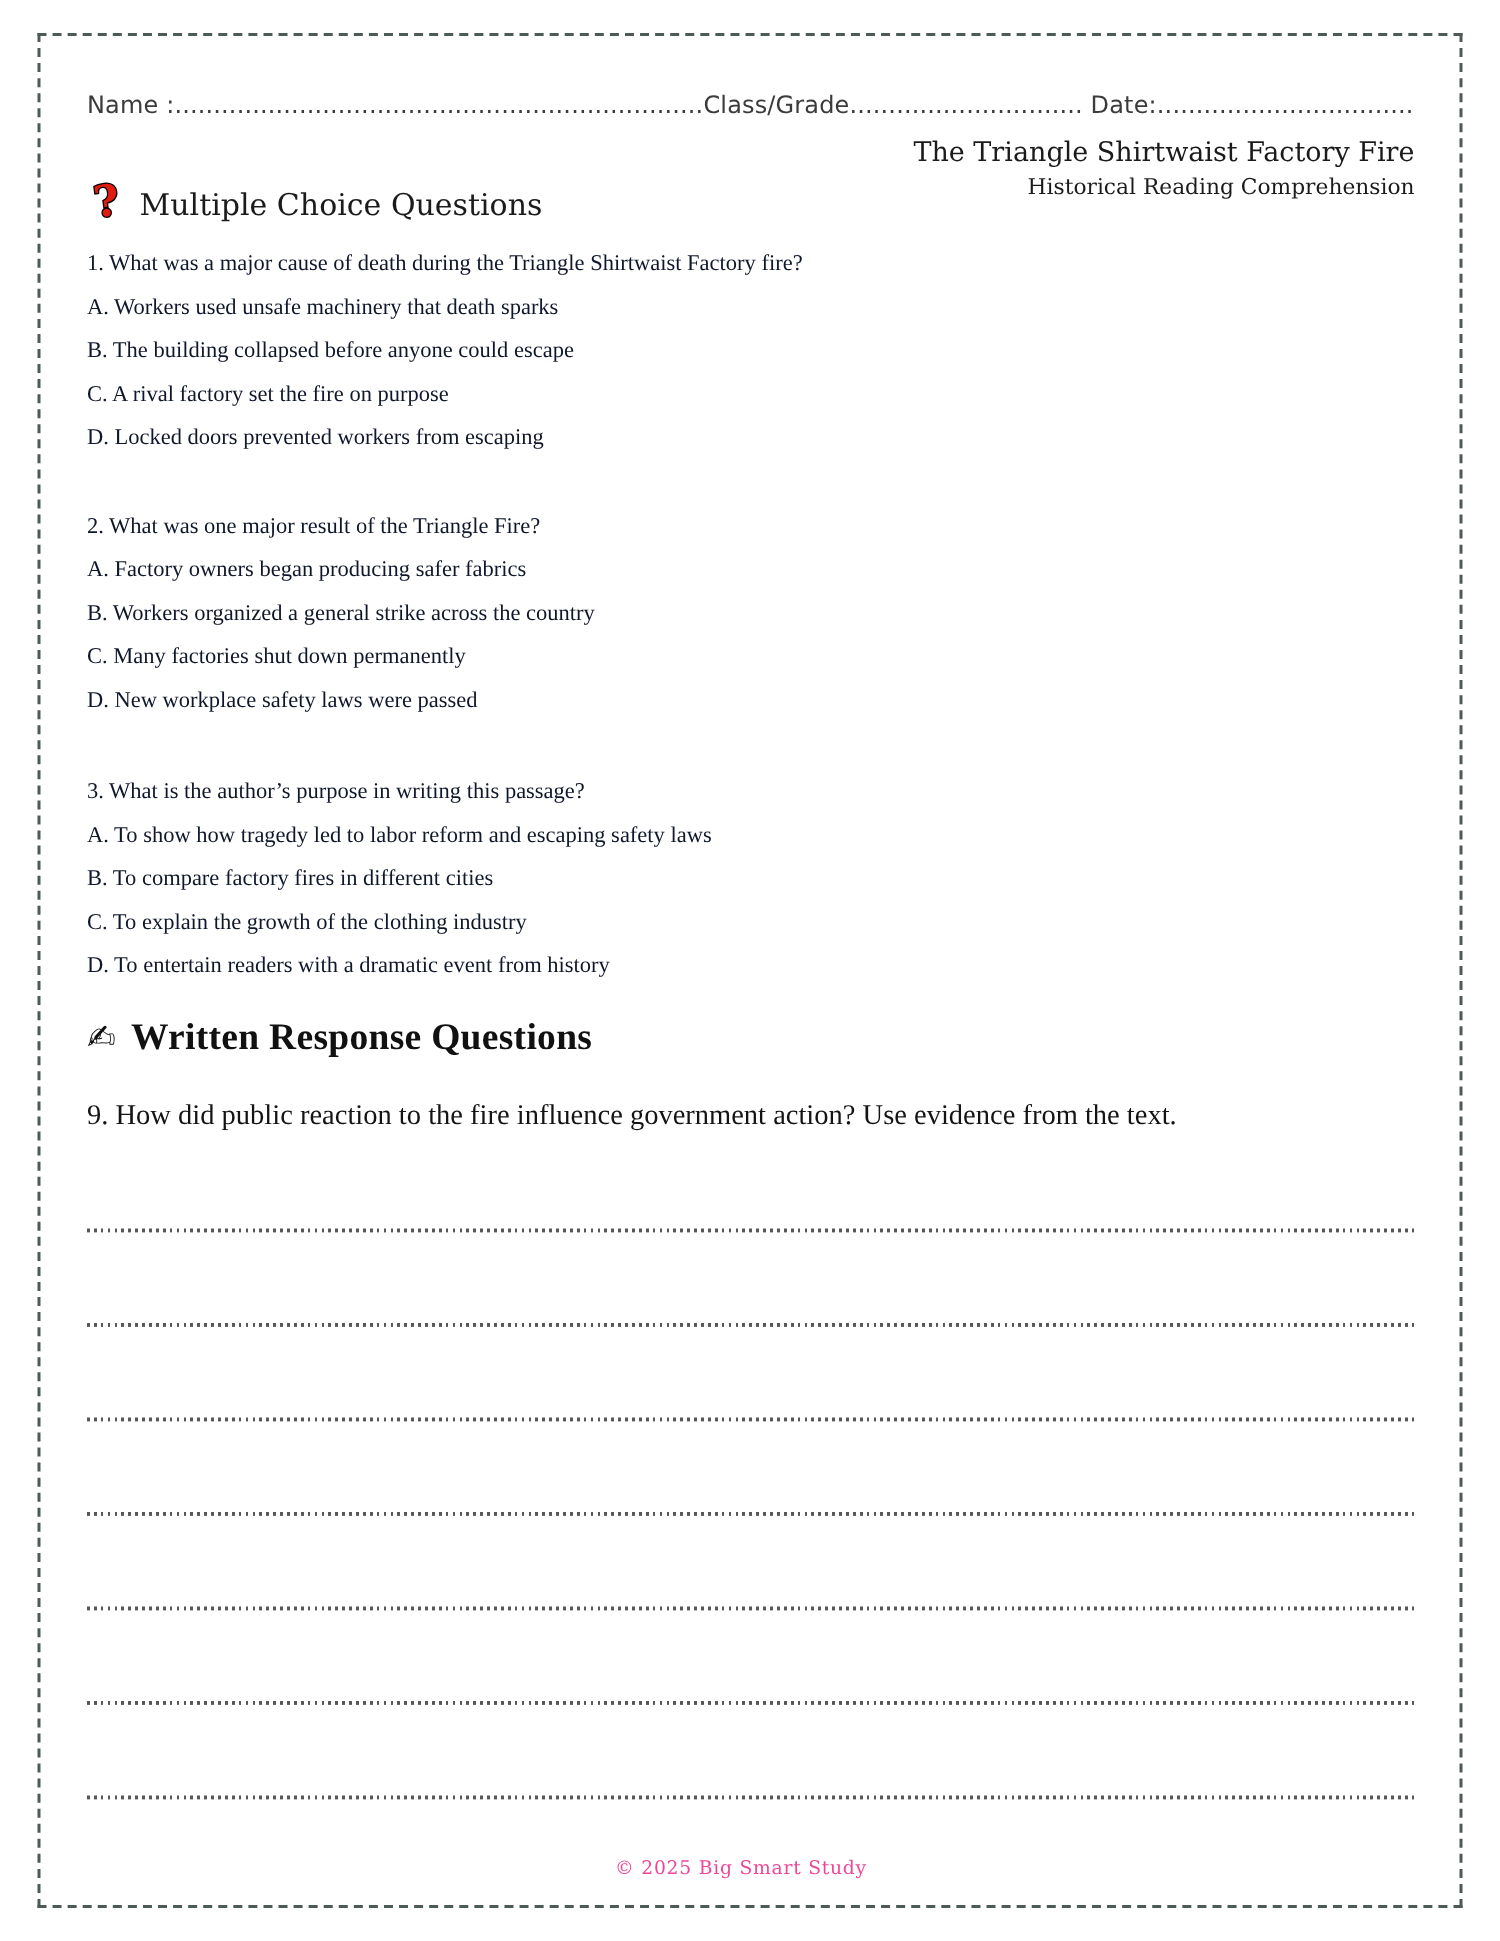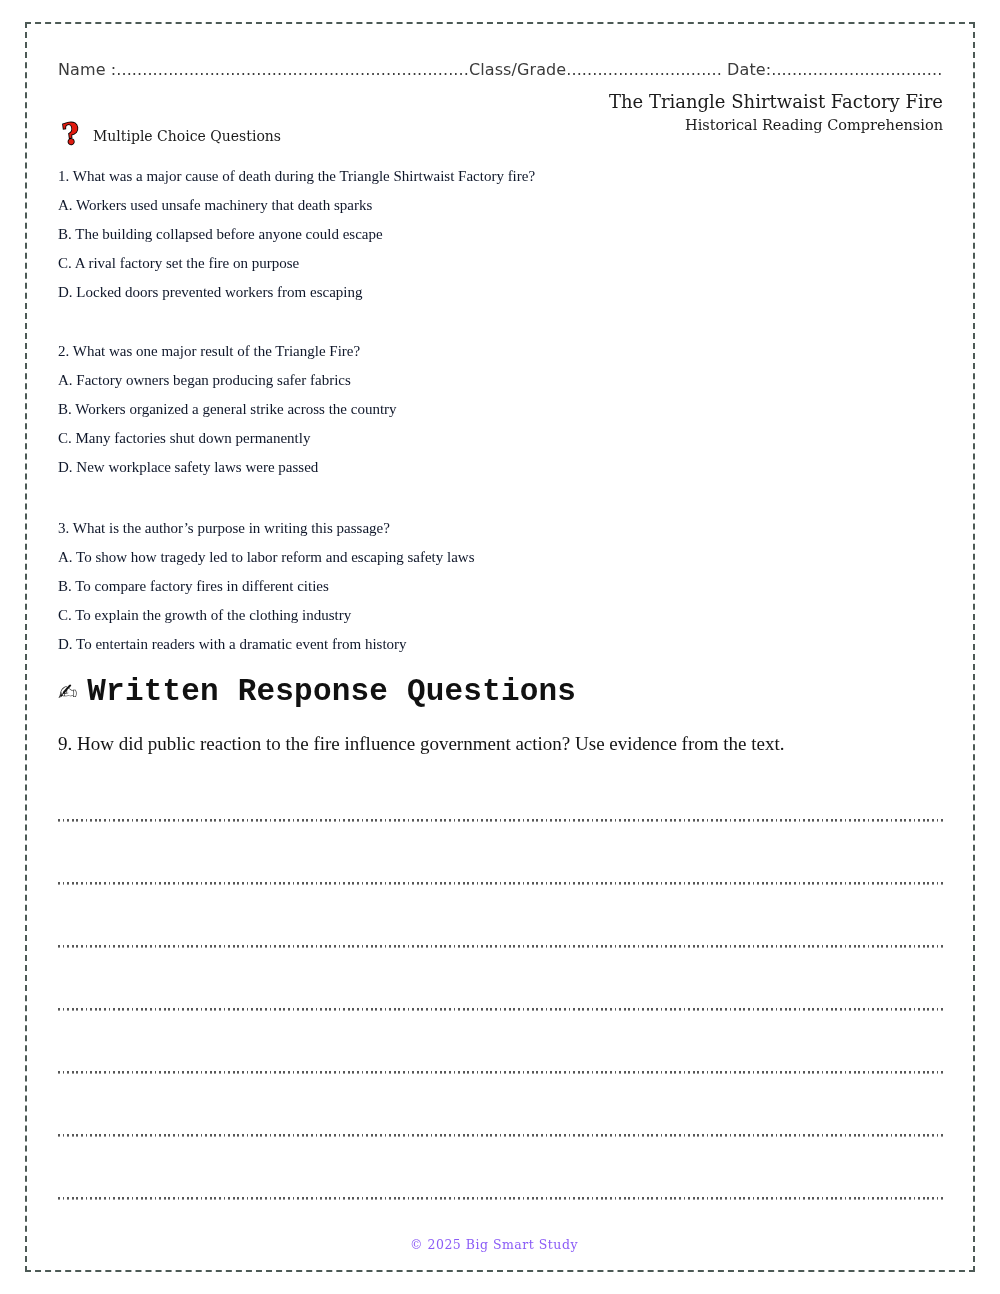--- a/index.html
+++ b/index.html
@@ -56,36 +56,36 @@
   .mcq-header {
     margin-top: -16px;
     display: flex;
     align-items: center;
     gap: 9px;
     height: 36px;
   }
   .section-heading {
     margin: 0;
     font-family: "DejaVu Serif", serif;
-    font-size: 14px;
+    font-size: 20px;
     line-height: 30px;
     font-weight: 400;
     color: #1b1b1b;
   }
   .written-header {
     margin-top: 18px;
     display: flex;
     align-items: center;
     gap: 10px;
     height: 30px;
   }
   .written-heading {
     margin: 0;
-    font-family: Liberation Mono, monospace;
-    font-size: 31px;
+    font-family: Liberation Serif, serif;
+    font-size: 25px;
     line-height: 30px;
     font-weight: 700;
     color: #111111;
     letter-spacing: 0.2px;
   }
   .icon-write {
     font-family: "DejaVu Sans", sans-serif;
     font-size: 23px;
     line-height: 1;
     color: #111111;
@@ -116,21 +116,21 @@
   
   .footer {
     position: absolute;
     left: 0;
     right: 12px;
     bottom: 17px;
     text-align: center;
     font-family: "DejaVu Serif", serif;
     font-size: 12.5px;
     line-height: 16px;
-    color: #8b5cf6;
+    color: #ec4899;
     letter-spacing: 0.5px;
   }
 </style>
 </head>
 <body>
 
 <div class="frame">
 
   <div class="name-line"><span>Name :</span><span>....................................................................</span><span>Class/Grade</span><span>..............................</span><span> Date:</span><span>........................................</span></div>
 

